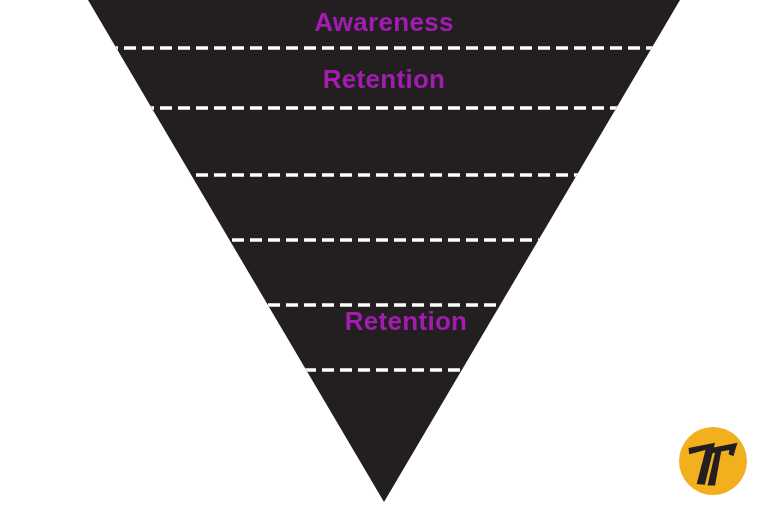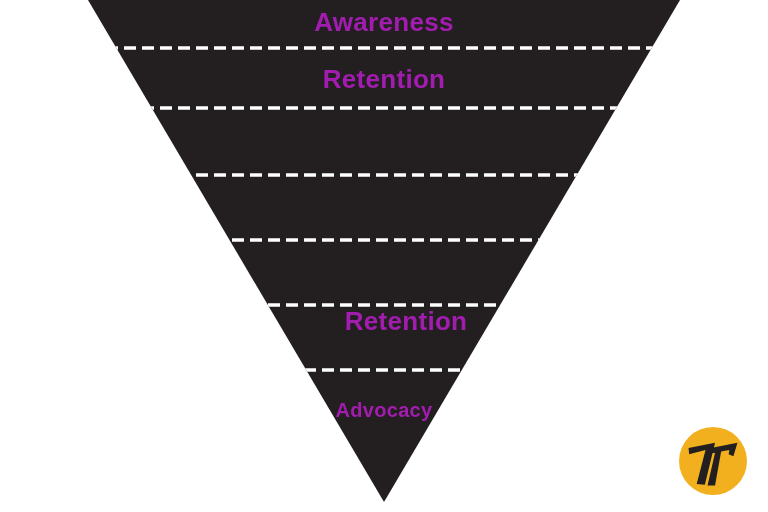--- a/index.html
+++ b/index.html
@@ -64,21 +64,20 @@
       <line x1="70" y1="175" x2="698" y2="175"></line>
       <line x1="70" y1="240" x2="698" y2="240"></line>
       <line x1="70" y1="305" x2="698" y2="305"></line>
       <line x1="70" y1="370" x2="698" y2="370"></line>
     </g>
   </svg>
 
   <div class="stage-label stage-0">Awareness</div>
   <div class="stage-label stage-1">Retention</div>
   <div class="stage-label stage-5">Retention</div>
-  <div class="stage-label stage-6">Advocacy</div>
 
   <svg class="logo-svg" width="68" height="68" viewBox="0 0 100 100">
     <circle cx="50" cy="50" r="50" fill="#F2B01E"></circle>
     <path d="M14 31 L53 23 L38 85 L26 84 L39 34 L15 40 Z" fill="#231F20"></path>
     <path d="M47 31 L86 23 L80 43 L73 40 L74 34 L62 36 L53 86 L42 86 L53 38 L46 39 Z" fill="#231F20"></path>
   </svg>
 
 </div>
 
 </body></html>

